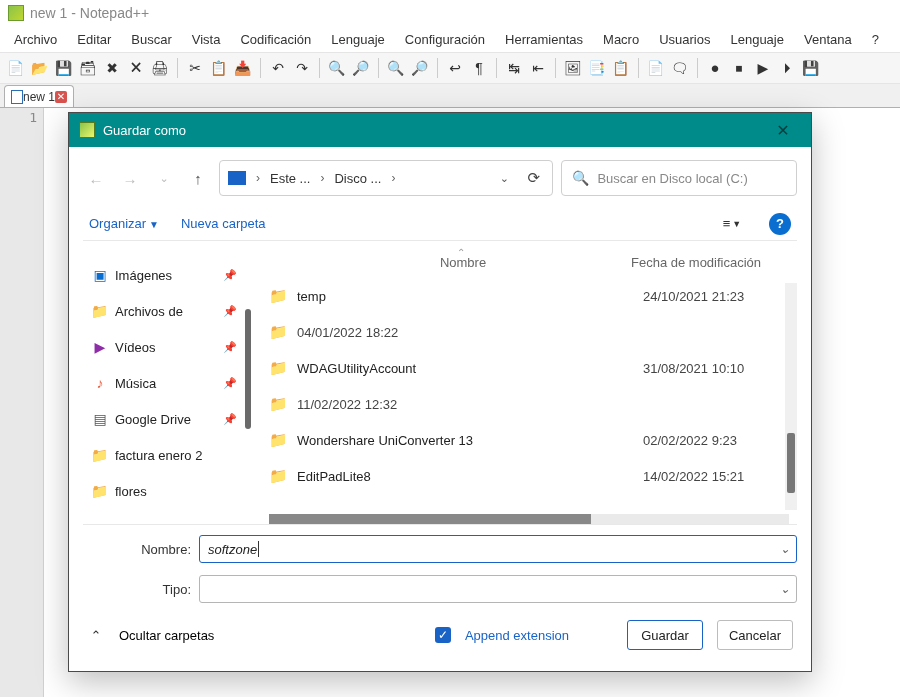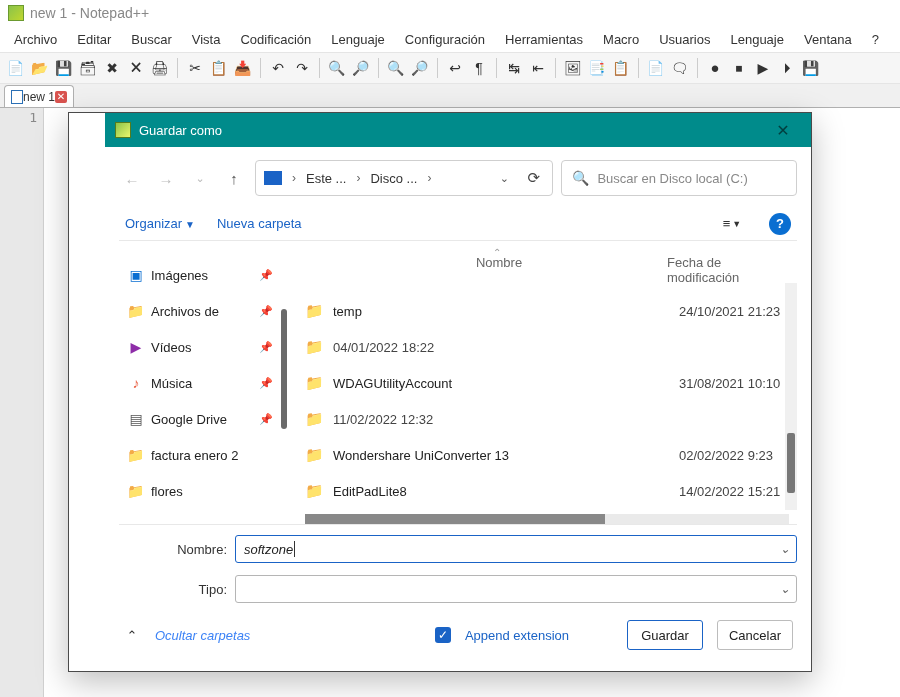--- a/index.html
+++ b/index.html
@@ -115,21 +115,20 @@
     position: absolute;
     left: 68px;
     top: 112px;
     width: 744px;
     height: 560px;
     background: #fff;
     border: 1px solid #4a4a4a;
     box-shadow: 0 10px 30px rgba(0,0,0,0.25);
     display: flex;
     flex-direction: column;
-    padding-left: 36px;
   }
   .dlg-titlebar {
     height: 34px;
     background: #008b8b;
     color: #fff;
     display: flex;
     align-items: center;
     padding: 0 10px;
     gap: 8px;
   }
@@ -352,21 +351,21 @@
   }
 
   .footer {
     display: flex;
     align-items: center;
     height: 44px;
     padding: 0 4px;
     gap: 14px;
   }
   .footer .chev-up { width: 18px; text-align: center; color: #333; }
-  .footer .hidefolders { color: #3b82f6; font-style: italic; }
+  .footer .hidefolders { color: #000000; }
   .footer .spacer { flex: 1; }
   .checkbox-sq {
     width: 16px; height: 16px;
     background: #1a63c6;
     border-radius: 3px;
     color: #fff;
     font-size: 12px;
     display: flex; align-items: center; justify-content: center;
   }
   .append { color: #1a63c6; }

